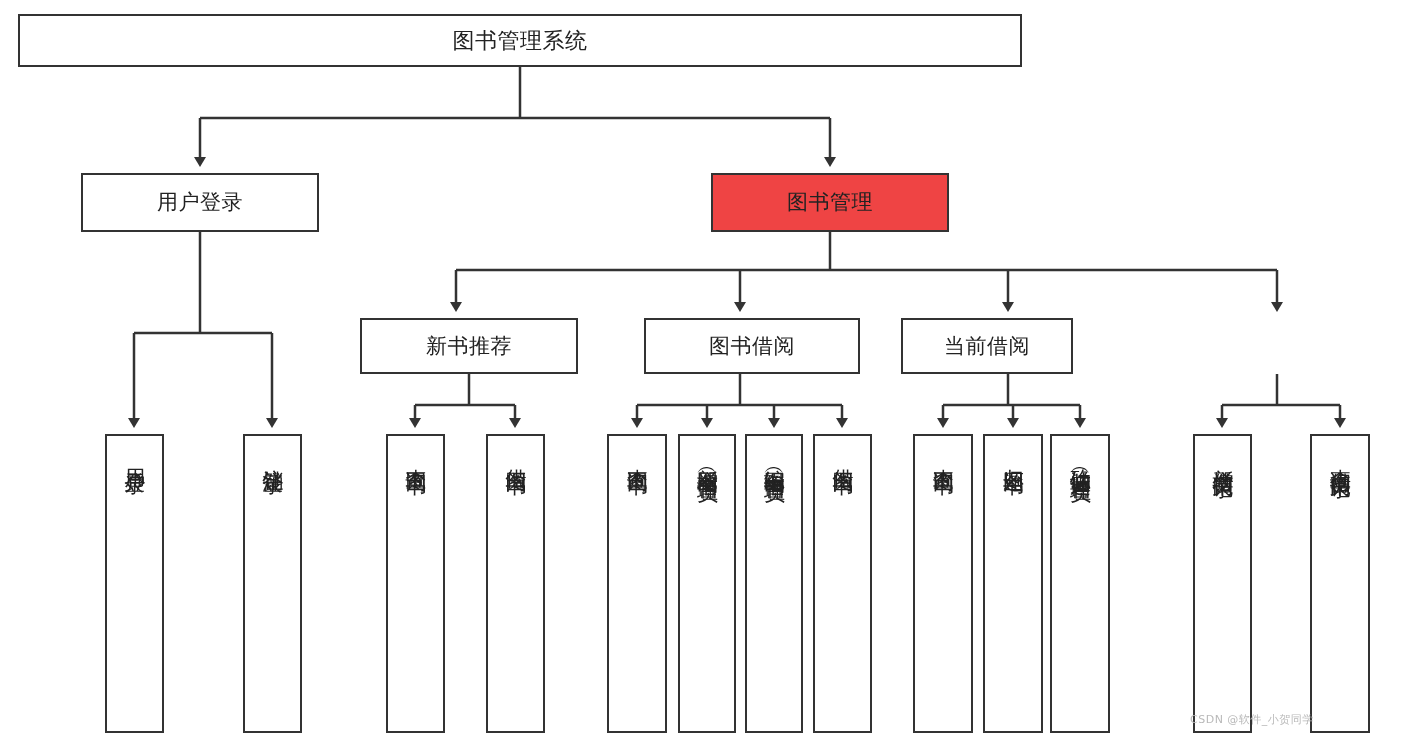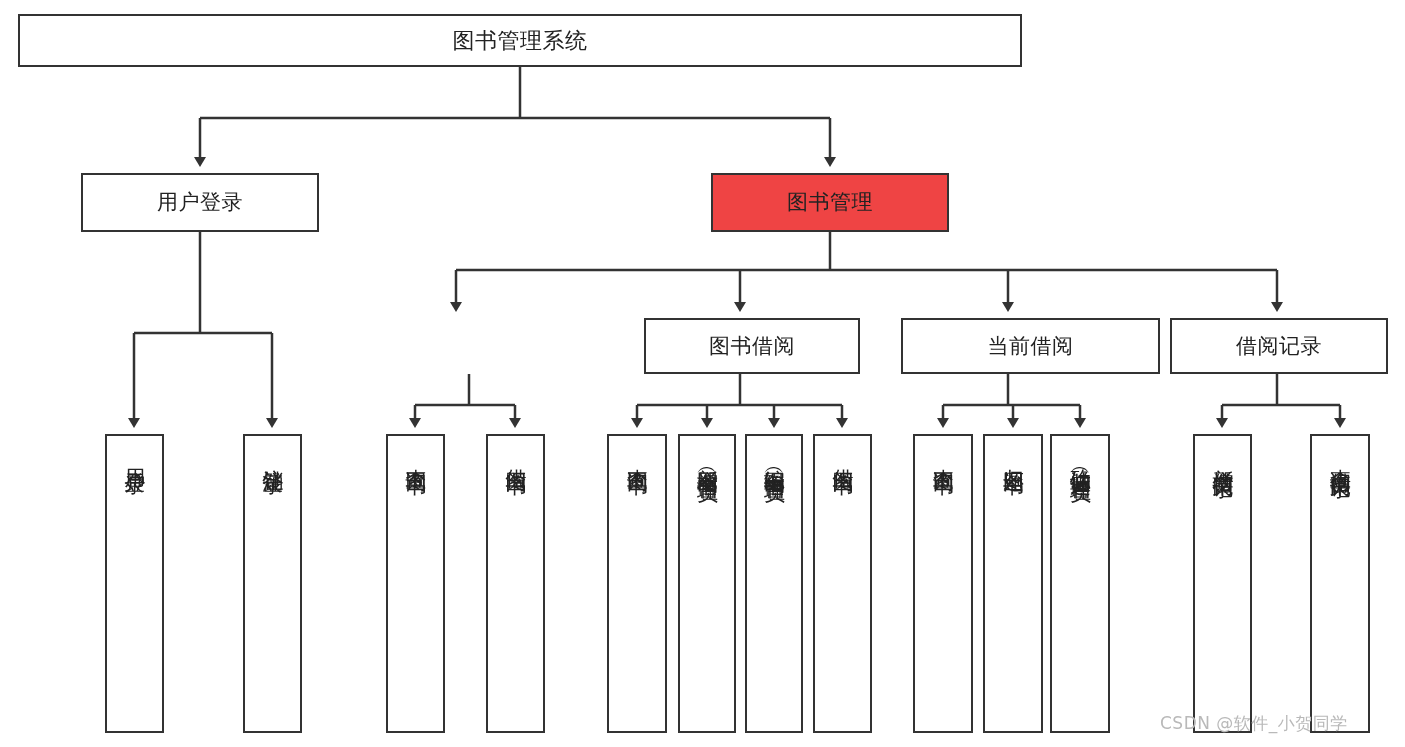--- a/index.html
+++ b/index.html
@@ -58,23 +58,23 @@
   #edges {
     position: absolute;
     left: 0;
     top: 0;
     width: 1405px;
     height: 747px;
     pointer-events: none;
   }
   .watermark {
     position: absolute;
-    left: 1160px;
+    left: 1190px;
     top: 712px;
-    font-size: 17px;
+    font-size: 11px;
     color: #b9b9b9;
     letter-spacing: 0.5px;
     white-space: nowrap;
   }
 </style>
 </head>
 <body>
 
 <div id="canvas" style="background: rgb(255, 255, 255);">
 
@@ -136,28 +136,28 @@
     <span class="node-label">图书管理系统</span>
   </div>
 
   <div class="node horiz" style="left: 81px; top: 173px; width: 238px; height: 59px; border-color: rgb(51, 51, 51); background: rgb(255, 255, 255); color: rgb(34, 34, 34);">
     <span class="node-label">用户登录</span>
   </div>
   <div class="node horiz" style="left: 711px; top: 173px; width: 238px; height: 59px; border-color: rgb(51, 51, 51); background: #ef4444; color: rgb(34, 34, 34);">
     <span class="node-label">图书管理</span>
   </div>
 
+  <div class="node horiz" style="left: 360px; top: 318px; width: 218px; height: 56px; border-color: rgb(51, 51, 51); background: rgb(255, 255, 255); color: rgb(34, 34, 34);">
+    <span class="node-label">新书推荐</span>
+  </div>
   <div class="node horiz" style="left: 644px; top: 318px; width: 216px; height: 56px; border-color: rgb(51, 51, 51); background: rgb(255, 255, 255); color: rgb(34, 34, 34);">
     <span class="node-label">图书借阅</span>
   </div>
-  <div class="node horiz" style="left: 901px; top: 318px; width: 259px; height: 56px; border-color: rgb(51, 51, 51); background: rgb(255, 255, 255); color: rgb(34, 34, 34);">
+  <div class="node horiz" style="left: 901px; top: 318px; width: 172px; height: 56px; border-color: rgb(51, 51, 51); background: rgb(255, 255, 255); color: rgb(34, 34, 34);">
     <span class="node-label">当前借阅</span>
-  </div>
-  <div class="node horiz" style="left: 1170px; top: 318px; width: 218px; height: 56px; border-color: rgb(51, 51, 51); background: rgb(255, 255, 255); color: rgb(34, 34, 34);">
-    <span class="node-label">借阅记录</span>
   </div>
 
   <div class="node leaf" style="left: 105px; top: 434px; width: 59px; height: 299px; border-color: rgb(51, 51, 51); background: rgb(255, 255, 255); color: rgb(34, 34, 34);">
     <span class="node-label">用户登录</span>
   </div>
   <div class="node leaf" style="left: 243px; top: 434px; width: 59px; height: 299px; border-color: rgb(51, 51, 51); background: rgb(255, 255, 255); color: rgb(34, 34, 34);">
     <span class="node-label">注销登录</span>
   </div>
   <div class="node leaf" style="left: 386px; top: 434px; width: 59px; height: 299px; border-color: rgb(51, 51, 51); background: rgb(255, 255, 255); color: rgb(34, 34, 34);">
     <span class="node-label">查询图书</span>

